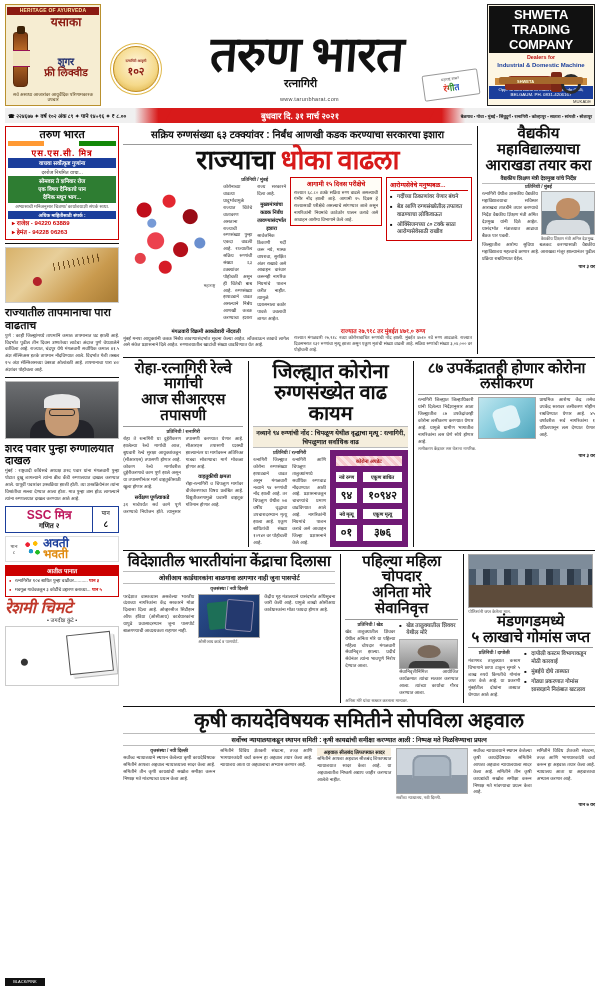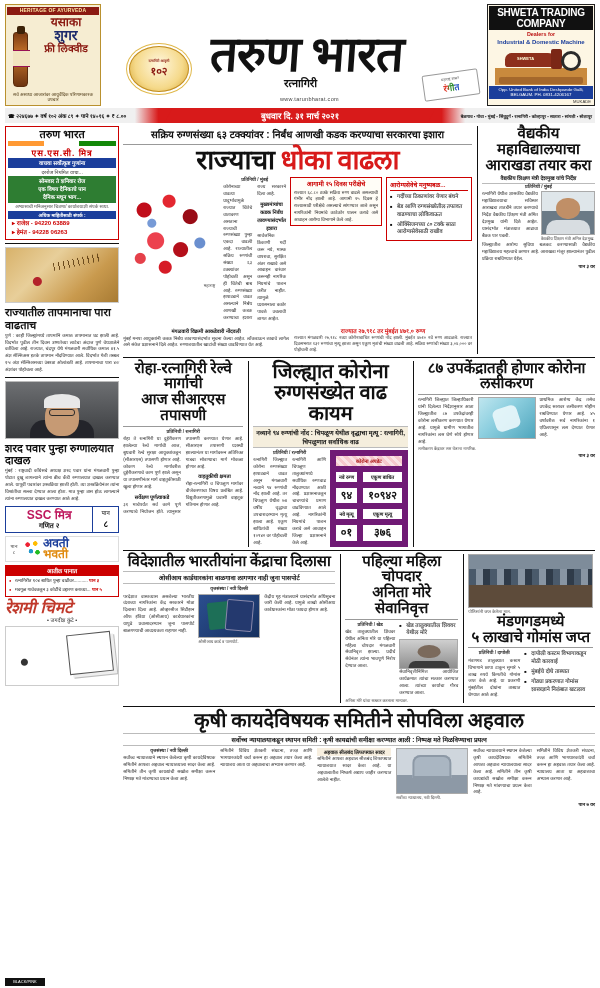--- a/index.html
+++ b/index.html
@@ -35,27 +35,27 @@
   .bottle-shape:before{
     content:""; position:absolute; top:-7px; left:3.5px; width:8px; height:8px;
     background:#3c2208; border-radius:2px;
   }
   .bottle-label{
     position:absolute; top:17px; left:-1px; width:17px; height:17px;
     background:#f2e4c0; border-top:1px solid #915; border-bottom:1px solid #915;
   }
   .ad-left-text { flex:1; text-align:center; padding-top:1px; }
   .ad-left-text .t1{ font-size:12px; font-weight:bold; color:#8b1a12; line-height:1.05; }
-  .ad-left-text .t2{ font-size:14px; font-weight:bold; color:#1c2a6b; line-height:1.1; }
+  .ad-left-text .t2{ font-size:10px; font-weight:bold; color:#1c2a6b; line-height:1.1;margin-top:28px; }
   .ad-left-text .t3{ font-size:10.5px; font-weight:bold; color:#8b1a12; line-height:1.1; }
   .ad-left-foot{ font-size:4.6px; color:#4a3510; text-align:center; line-height:1.25; padding:1px 1px 0; }
 
   .masthead-center { flex:1; position:relative; display:flex; align-items:center; justify-content:center; }
   .seal {
-    position:absolute; left:24px; bottom:14px; width:60px; height:46px; border-radius:50%;
+    position:absolute; left:8px; bottom:14px; width:46px; height:46px; border-radius:50%;
     background:radial-gradient(circle at 50% 40%, #fff7df 0%, #f5d98a 60%, #d4a22c 100%);
     border:1px solid #c08b1d; display:flex; align-items:center; justify-content:center;
     flex-direction:column; box-shadow:0 0 0 2px #fff, 0 0 0 3px #e0b84a;
   }
   .seal .ring { font-size:3.6px; color:#8b1a12; font-weight:bold; line-height:1; }
   .seal .num { font-size:11px; font-weight:bold; color:#8b1a12; }
   .paper-title {
     font-family:"Liberation Serif", serif;
     font-size:49px; font-weight:bold; letter-spacing:-1px; color:#111;
     line-height:.95; margin:0 0 0 26px; transform:skewX(-4deg);
@@ -73,21 +73,21 @@
   .tag-logo .tl1{ font-size:3.6px; color:#555; }
   .tag-logo .tl2{ font-size:9px; font-weight:bold;
     background:linear-gradient(90deg,#e03020 0 33%, #2e8b2e 33% 66%, #2050c0 66% 100%);
     -webkit-background-clip:text; background-clip:text; color:transparent; }
 
   .ad-right {
     width:108px; border:1px solid #222; background:#fdf6e4;
     display:flex; flex-direction:column; align-items:center; padding:1px;
   }
   .ad-right .hdr{ background:#111; color:#fff; width:100%; text-align:center;
-    font-size:10px; font-weight:bold; padding:1px 0; letter-spacing:-.2px; }
+    font-size:13px; font-weight:bold; padding:1px 0; letter-spacing:-.2px; }
   .ad-right .sub{ font-size:5.4px; color:#b11; font-weight:bold; text-align:center; line-height:1.25; padding-top:1px;}
   .ad-right .sub b{ color:#1b3e9b; display:block; font-size:6px; }
   .machine { width:92px; height:40px; margin:1px 0; position:relative;
     background:linear-gradient(180deg,#fdf6e4 0 55%, #c98a3d 55% 100%); }
   .machine .arm{ position:absolute; left:10px; top:6px; width:54px; height:14px;
     background:#8d2f1c; border-radius:7px 12px 3px 3px; }
   .machine .head{ position:absolute; left:56px; top:2px; width:11px; height:20px; background:#7b2716; border-radius:2px;}
   .machine .wheel{ position:absolute; right:6px; top:4px; width:20px; height:20px; border:3px solid #2b2b2b;
     border-radius:50%; }
   .machine .base{ position:absolute; left:4px; bottom:1px; width:84px; height:7px; background:#a4682c; border-radius:2px;}

